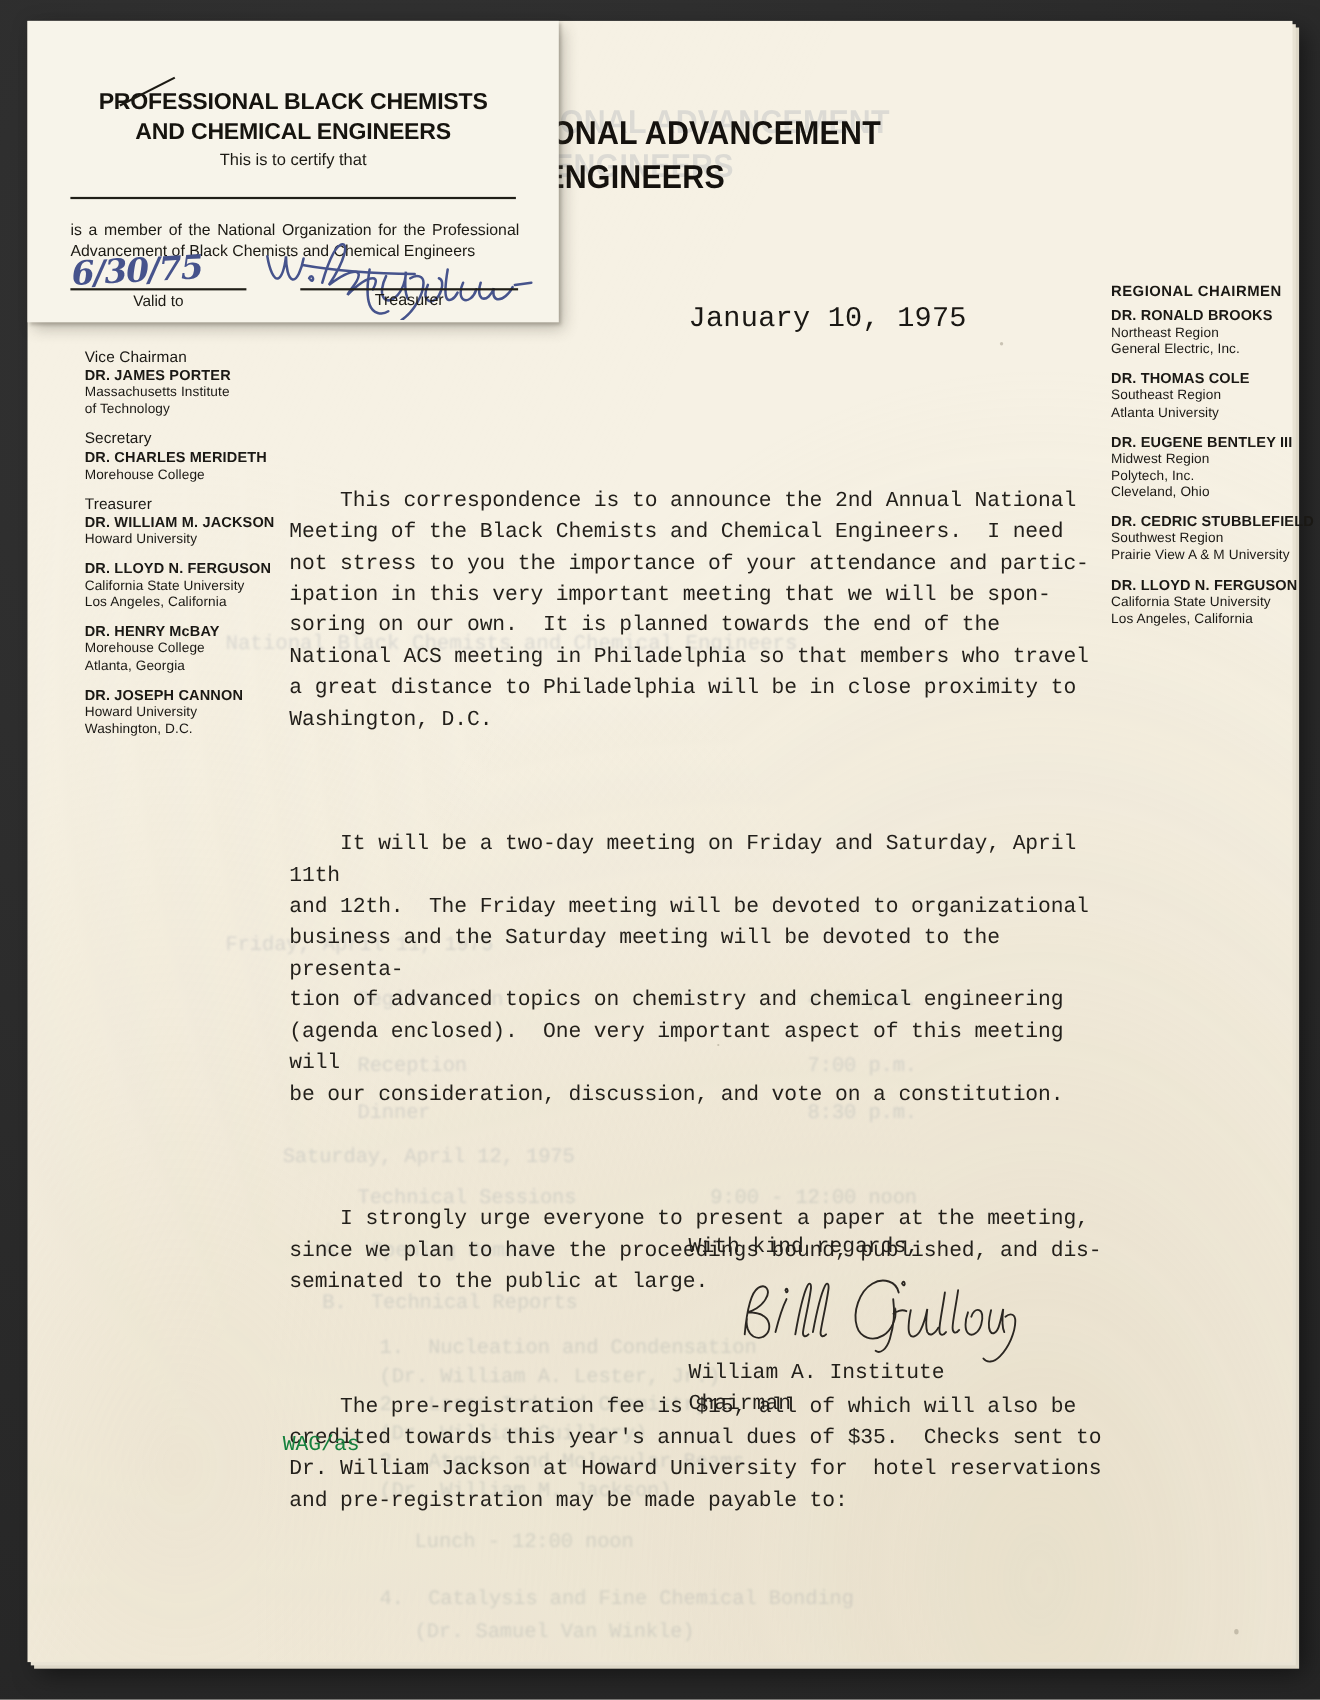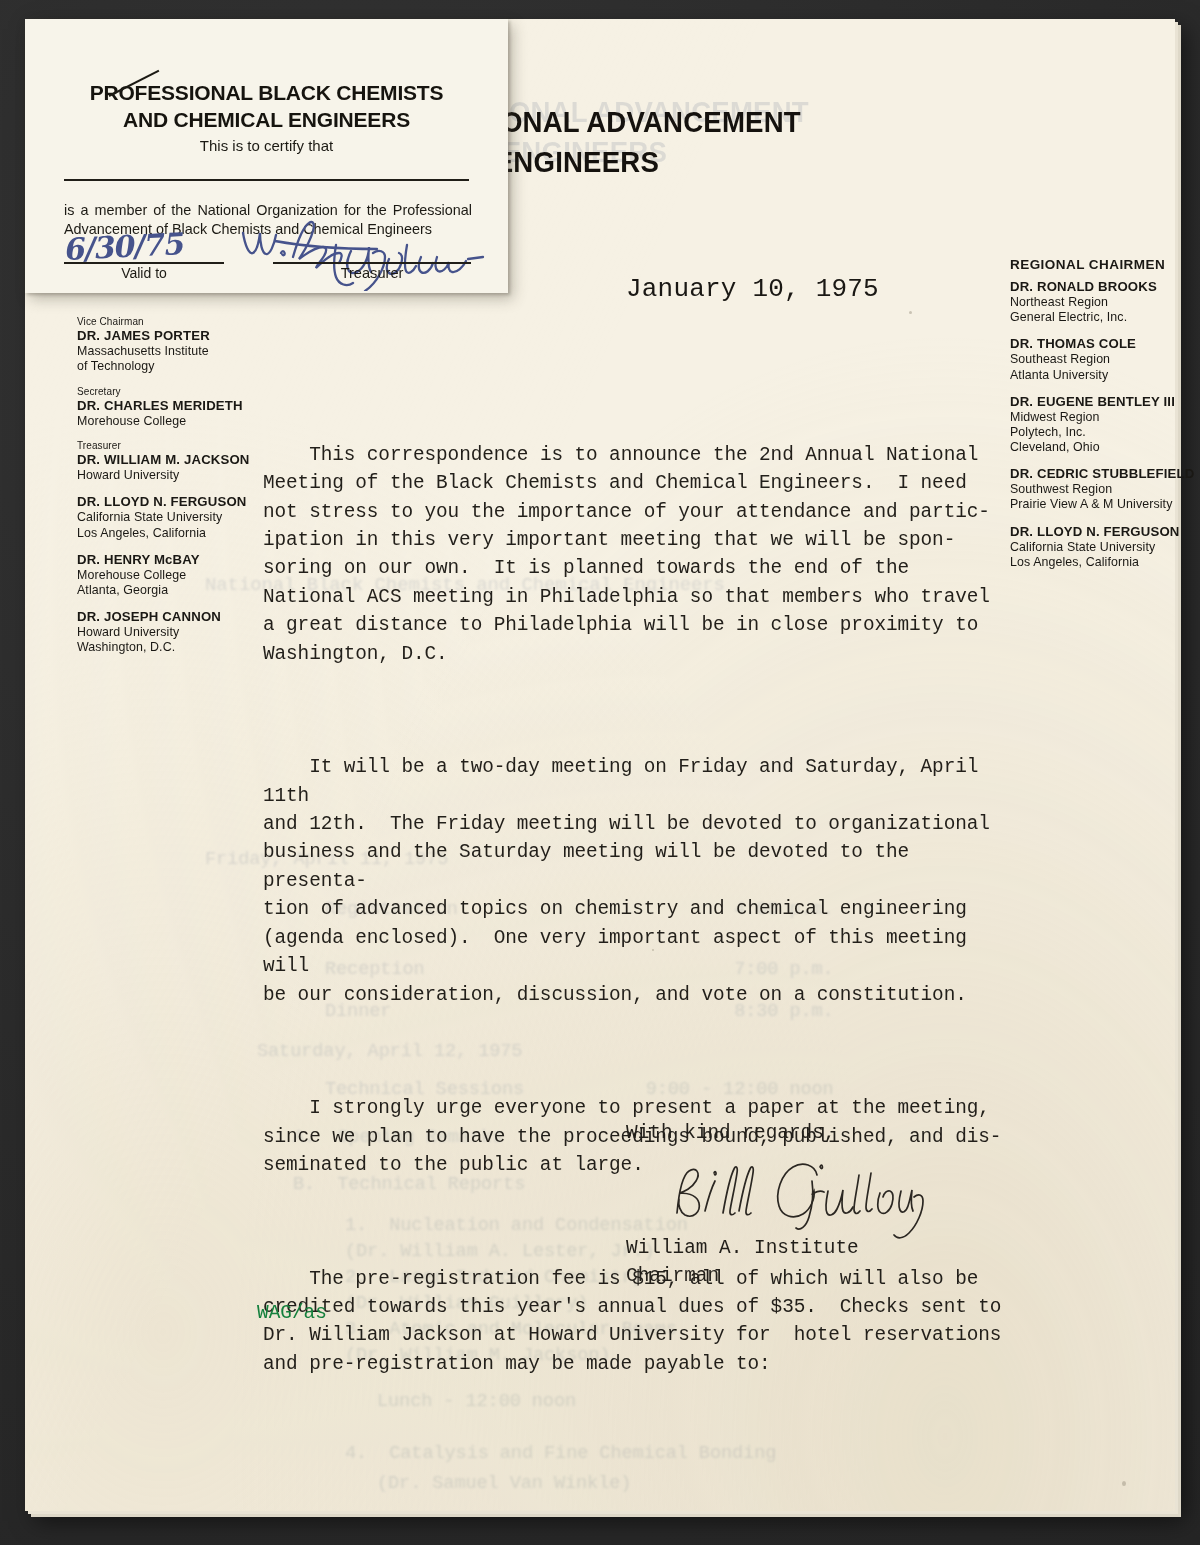--- a/index.html
+++ b/index.html
@@ -86,21 +86,21 @@
   #regional-sidebar{left:985px;top:238px;width:200px;}
 
   .sb-heading{
     font-size:13.5px;
     font-weight:bold;
     letter-spacing:.45px;
     margin-bottom:7px;
   }
   .sb-block{margin-bottom:11px;}
   .sb-role{
-    font-size:10px;
+    font-size:14px;
     line-height:1.22;
     letter-spacing:.1px;
   }
   .sb-name{
     font-size:13.2px;
     font-weight:bold;
     letter-spacing:.15px;
     line-height:1.22;
   }
   .sb-aff{

